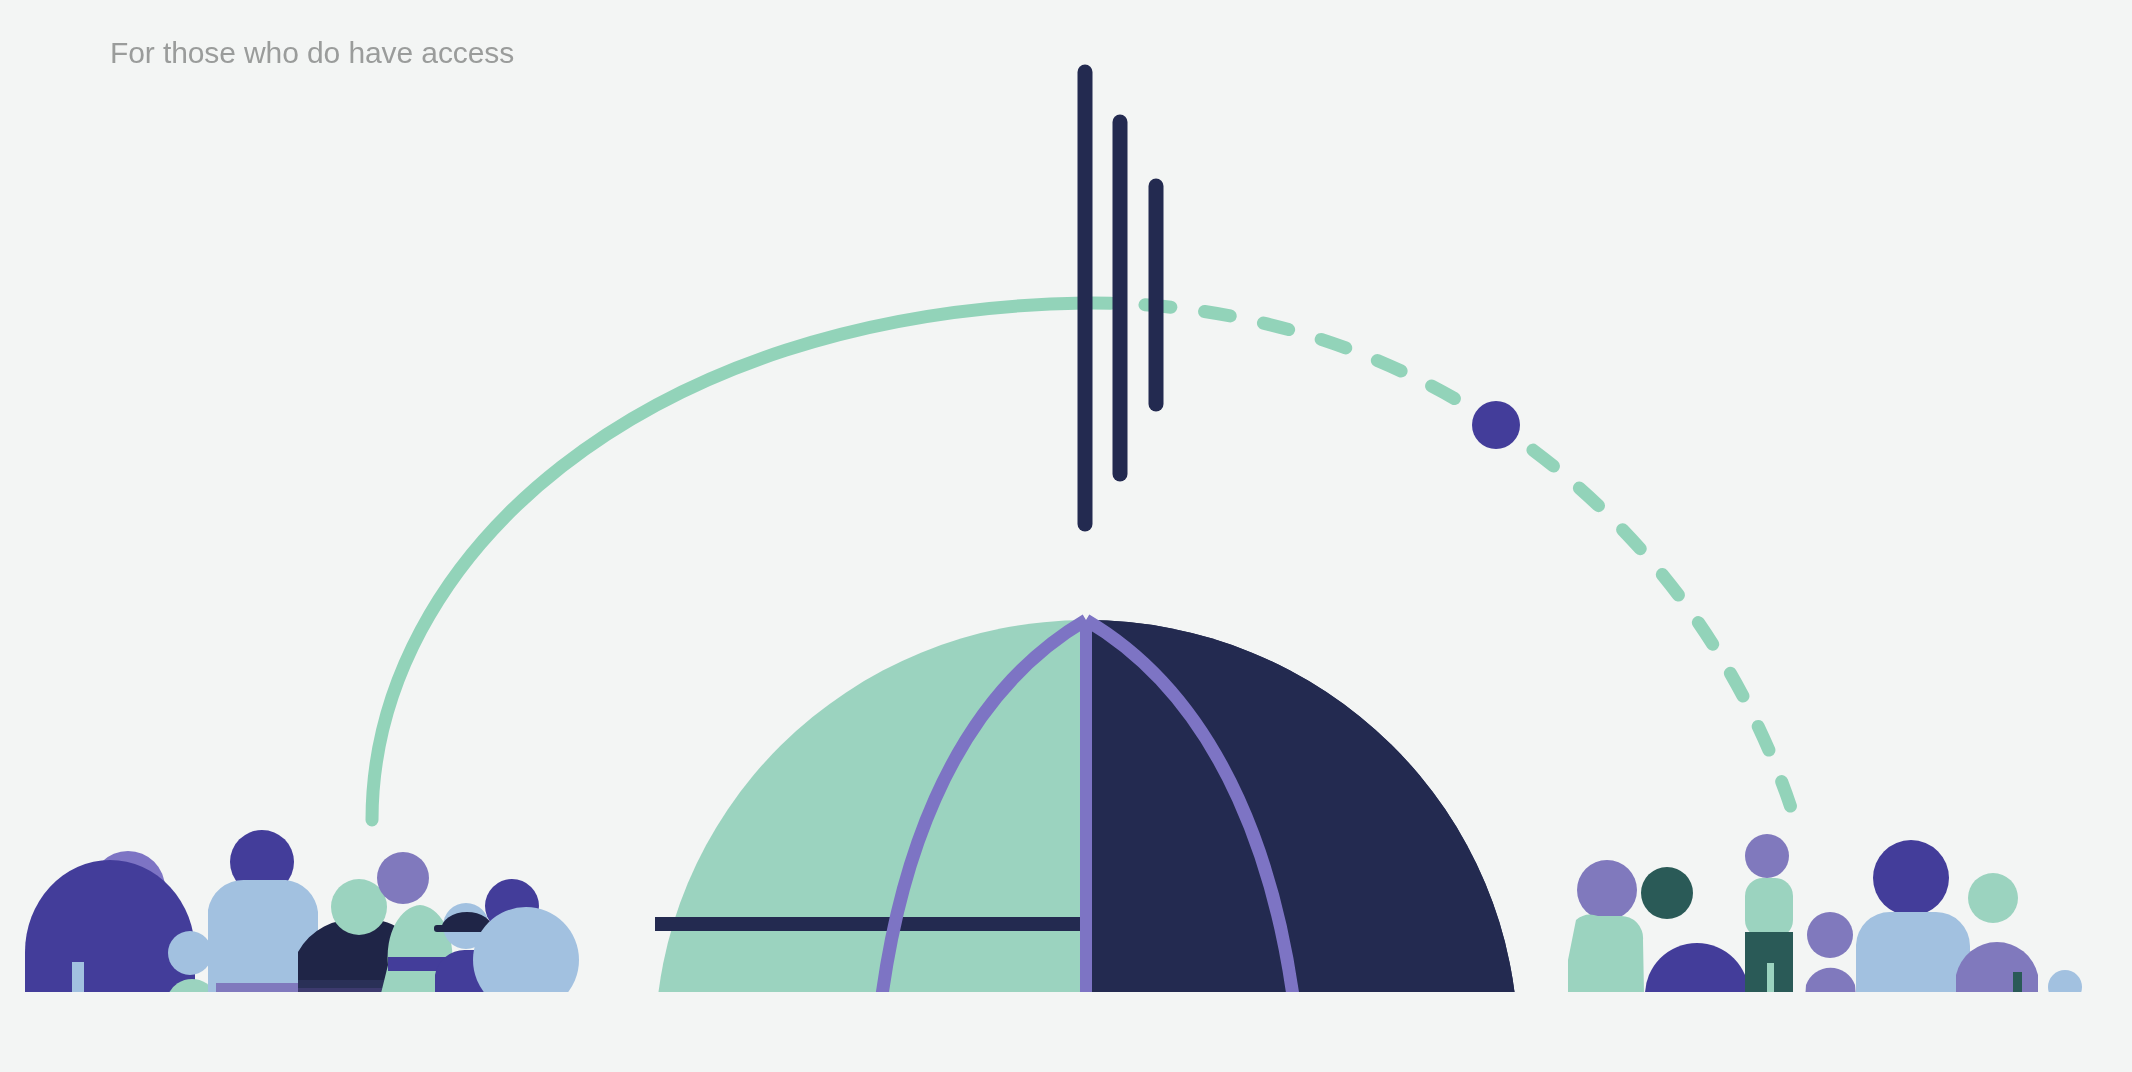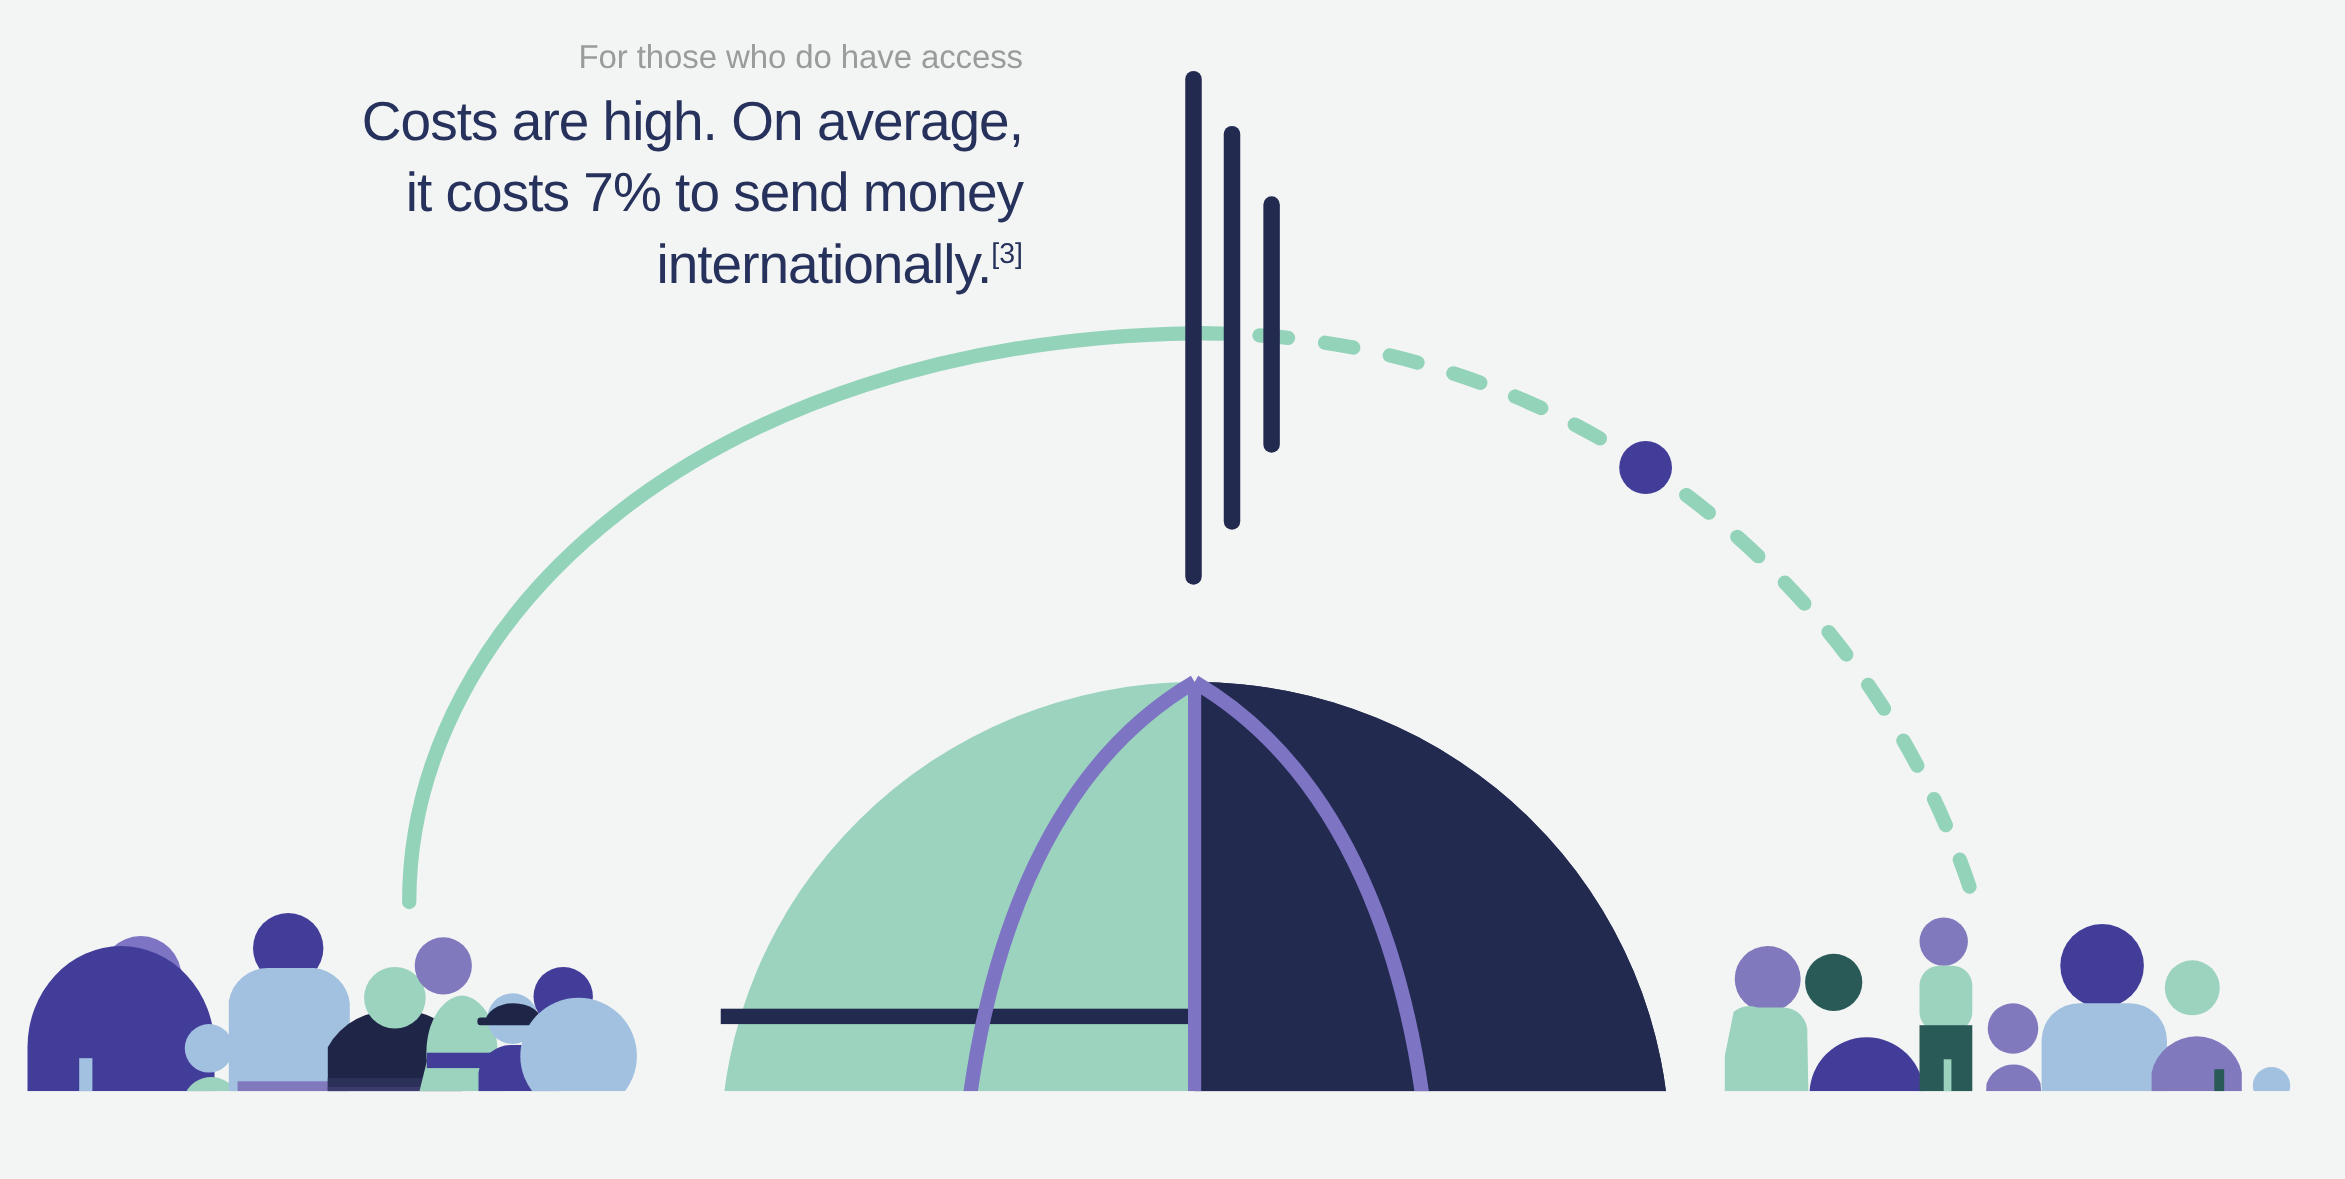--- a/index.html
+++ b/index.html
@@ -11,21 +11,20 @@
   body {
     font-family: "Liberation Sans", sans-serif;
     -webkit-font-smoothing: antialiased;
   }
   #stage {
     position: relative;
     width: 2132px;
     height: 992px;
     background: #f3f5f4;
     overflow: hidden;
-    text-align: right;
   }
   #art {
     position: absolute;
     inset: 0;
     width: 2132px;
     height: 1072px;
     display: block;
   }
   .text-block {
     position: absolute;
@@ -211,20 +210,15 @@
         <path d="M 2039 1046 L 2039 1022 A 26 26 0 0 1 2091 1022 L 2091 1046 Z" fill="#433d9a"></path>
         <rect x="2039" y="1030" width="52" height="7" fill="#8079bd"></rect>
       </g>
     </g>
 
     <rect x="0" y="1044" width="2132" height="14" fill="#9cb7d8"></rect>
   </svg>
 
   <div class="text-block">
     <p class="eyebrow">For those who do have access</p>
-    <h1 class="headline">
-      <span class="hl-line">Costs are high. On average,</span>
-      <span class="hl-line">it costs 7% to send money</span>
-      <span class="hl-line"><span>internationally.</span><span class="fn">[3]</span></span>
-    </h1>
   </div>
 
 </div>
 
 </body></html>

